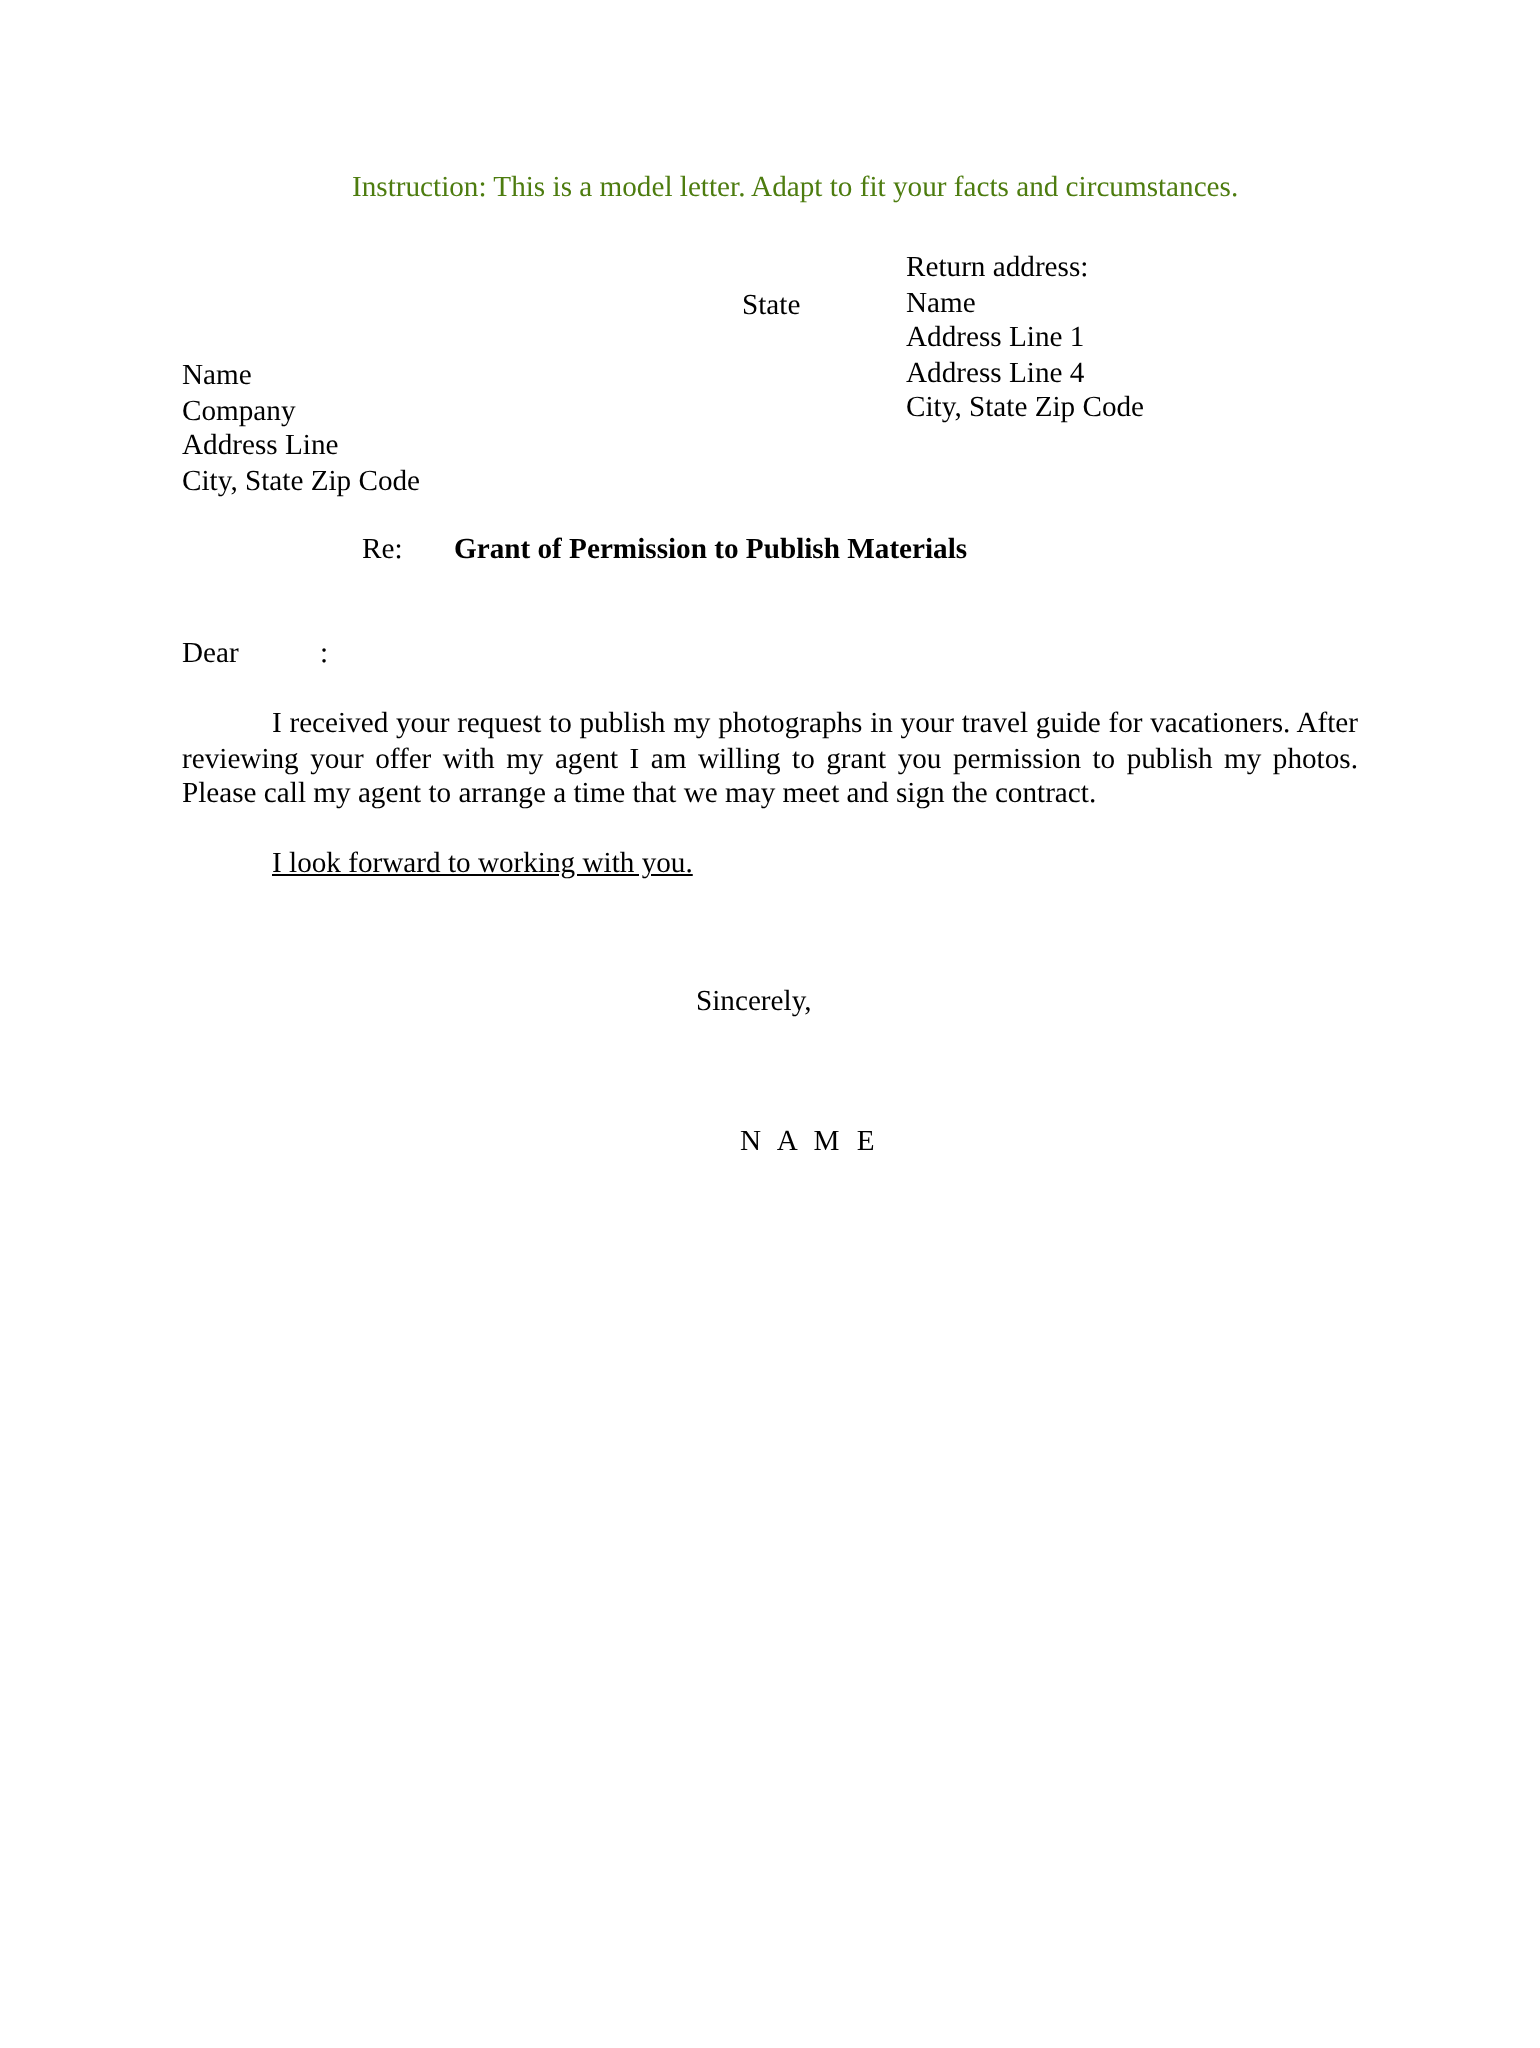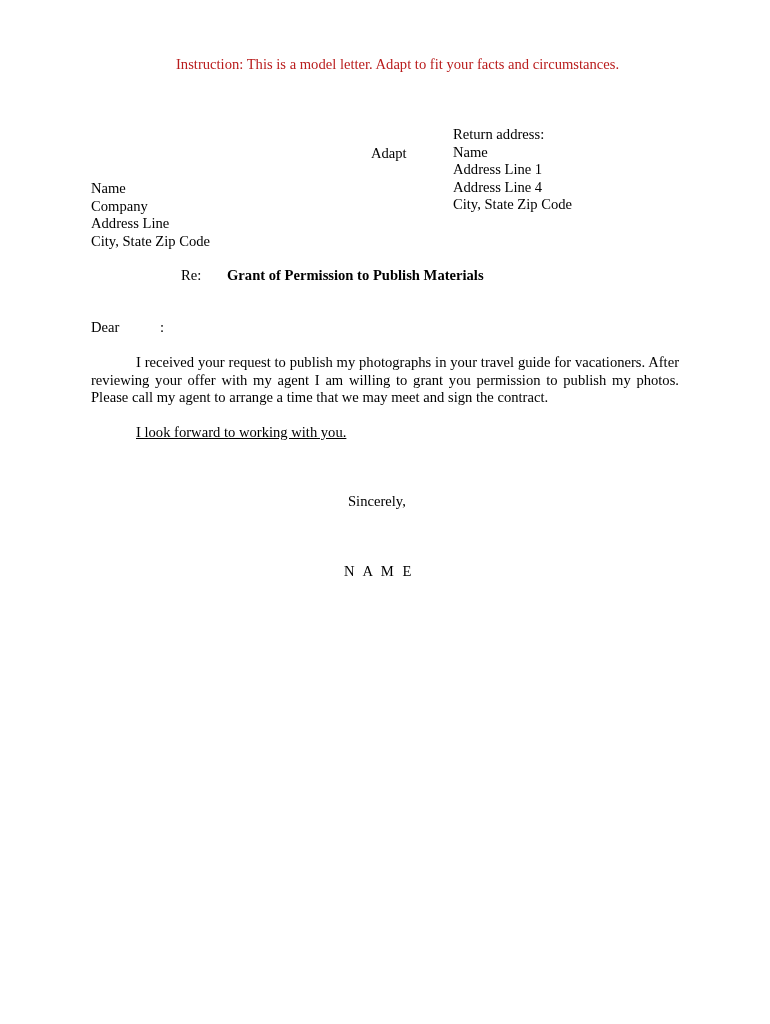--- a/index.html
+++ b/index.html
@@ -11,50 +11,50 @@
       width: 770px;
       height: 1024px;
       position: relative;
       font-family: "Liberation Serif", serif;
       font-size: 14.6px;
       color: #000000;
       overflow: hidden;
     }
     .abs { position: absolute; white-space: nowrap; line-height: 17.5px; }
     .instruction {
-      left: 176px; top: 56px;
-      color: #b91c1c;
+      left: 176px; top: 86px;
+      color: #4d7c0f;
     }
     .date { left: 371px; top: 145px; }
     .return-block { left: 453px; top: 126px; }
     .recipient-block { left: 91px; top: 180px; }
     .re-label { left: 181px; top: 267px; }
     .re-text { left: 227px; top: 267px; font-weight: bold; }
     .dear { left: 91px; top: 319px; }
     .dear-colon { left: 160px; top: 319px; }
     .body-para {
       position: absolute;
       left: 91px; top: 354px;
       width: 588px;
       text-align: justify;
       text-indent: 45px;
       line-height: 17.5px;
       margin: 0;
     }
     .closing-para { left: 136px; top: 424px; text-decoration: underline; }
     .sincerely { left: 348px; top: 493px; }
-    .signature { left: 344px; top: 563px; letter-spacing: 2.5px; }
+    .signature { left: 370px; top: 563px; letter-spacing: 2.5px; }
     .line { display: block; }
   </style>
 </head>
 <body>
 
 <div class="abs instruction">Instruction:  This is a model letter.  Adapt to fit your facts and circumstances.</div>
 
-<div class="abs date">Adapt</div>
+<div class="abs date">State</div>
 
 <div class="abs return-block">
   <span class="line">Return address:</span>
   <span class="line">Name</span>
   <span class="line">Address Line 1</span>
   <span class="line">Address Line 4</span>
   <span class="line">City, State  Zip Code</span>
 </div>
 
 <div class="abs recipient-block">

